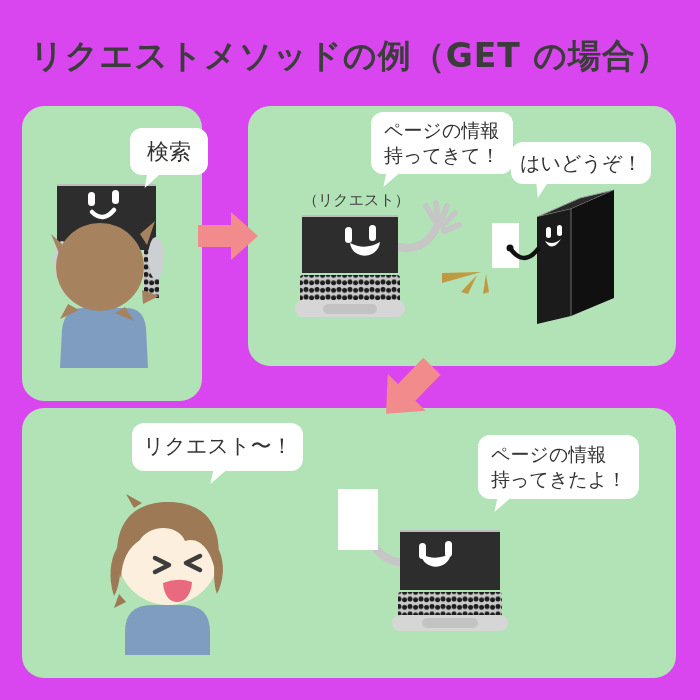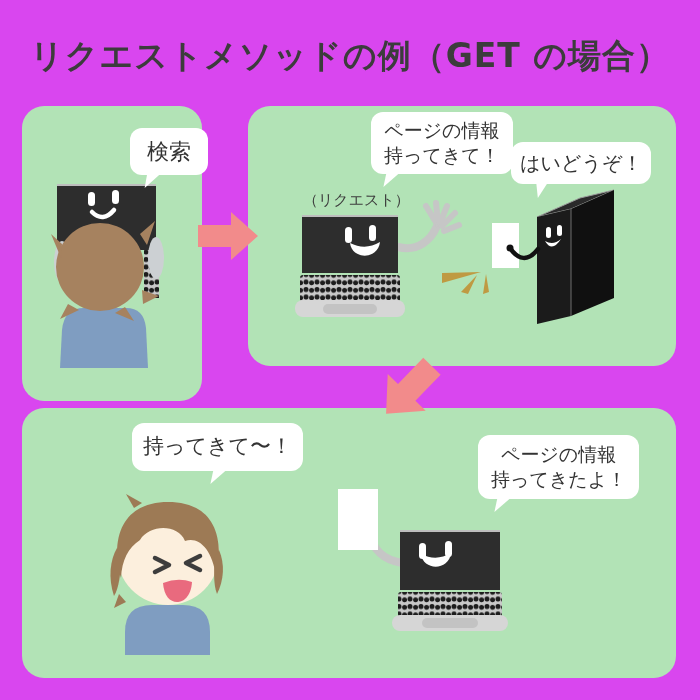--- a/index.html
+++ b/index.html
@@ -6,21 +6,21 @@
   body{width:700px;height:700px;overflow:hidden;font-family:"DejaVu Sans","Liberation Sans",sans-serif;}
   .canvas{position:relative;width:700px;height:700px;background:#d946ef;}
   .title{position:absolute;top:34px;left:0;width:700px;text-align:center;
          font-size:33px;font-weight:600;color:#3c3c3c;letter-spacing:1px;}
   .panel{position:absolute;background:#b2e3b6;border-radius:22px;}
   .p1{left:22px;top:106px;width:180px;height:295px;}
   .p2{left:248px;top:106px;width:428px;height:260px;}
   .p3{left:22px;top:408px;width:654px;height:270px;}
   .panel svg{position:absolute;left:0;top:0;}
   .bubble{position:absolute;background:#ffffff;border-radius:12px;color:#333;
-          font-weight:500;z-index:3;line-height:1.32;text-align:center;}
+          font-weight:500;z-index:3;line-height:1.32;}
   .bubble .ln{display:block;white-space:nowrap;}
   .tail{position:absolute;width:0;height:0;}
   .arrows{position:absolute;left:0;top:0;z-index:2;pointer-events:none;}
   .b-search{left:108px;top:22px;padding:9px 17px;font-size:22px;}
   .b-req{left:123px;top:6px;padding:6px 13px;font-size:19px;}
   .b-srv{left:263px;top:36px;padding:8px 9px;font-size:20px;white-space:nowrap;}
   .b-thanks{left:110px;top:15px;padding:10px 11px;font-size:21px;white-space:nowrap;}
   .b-resp{left:456px;top:27px;padding:7px 13px;font-size:19px;}
   .req-label{position:absolute;left:55px;top:85px;font-size:15px;color:#3c3c3c;white-space:nowrap;text-align:right;}
 </style>
@@ -125,21 +125,21 @@
           <path d="M297,135 Q304,147 313,133 Q305,140 297,135 Z" fill="#fff"></path>
         </g>
         <path d="M290,143 C280,156 270,154 262,142" stroke="#111" stroke-width="4.5" fill="none" stroke-linecap="round"></path>
         <circle cx="262" cy="142" r="3.5" fill="#111"></circle>
       </g>
     </svg>
   </div>
 
   <div class="panel p3">
     <div class="bubble b-thanks">
-      <span class="ln">持ってきて〜！</span>
+      <span class="ln">リクエスト〜！</span>
       <span class="tail" style="left:80px;bottom:-13px;border-top:15px solid #fff;border-right:14px solid transparent;transform:skewX(-12deg);"></span>
     </div>
     <div class="bubble b-resp">
       <span class="ln">ページの情報</span>
       <span class="ln">持ってきたよ！</span>
       <span class="tail" style="left:18px;bottom:-13px;border-top:15px solid #fff;border-right:14px solid transparent;transform:skewX(-12deg);"></span>
     </div>
     <svg width="654" height="270" viewBox="0 0 654 270">
       <defs>
         <pattern id="k2" patternUnits="userSpaceOnUse" width="11" height="7.5">

